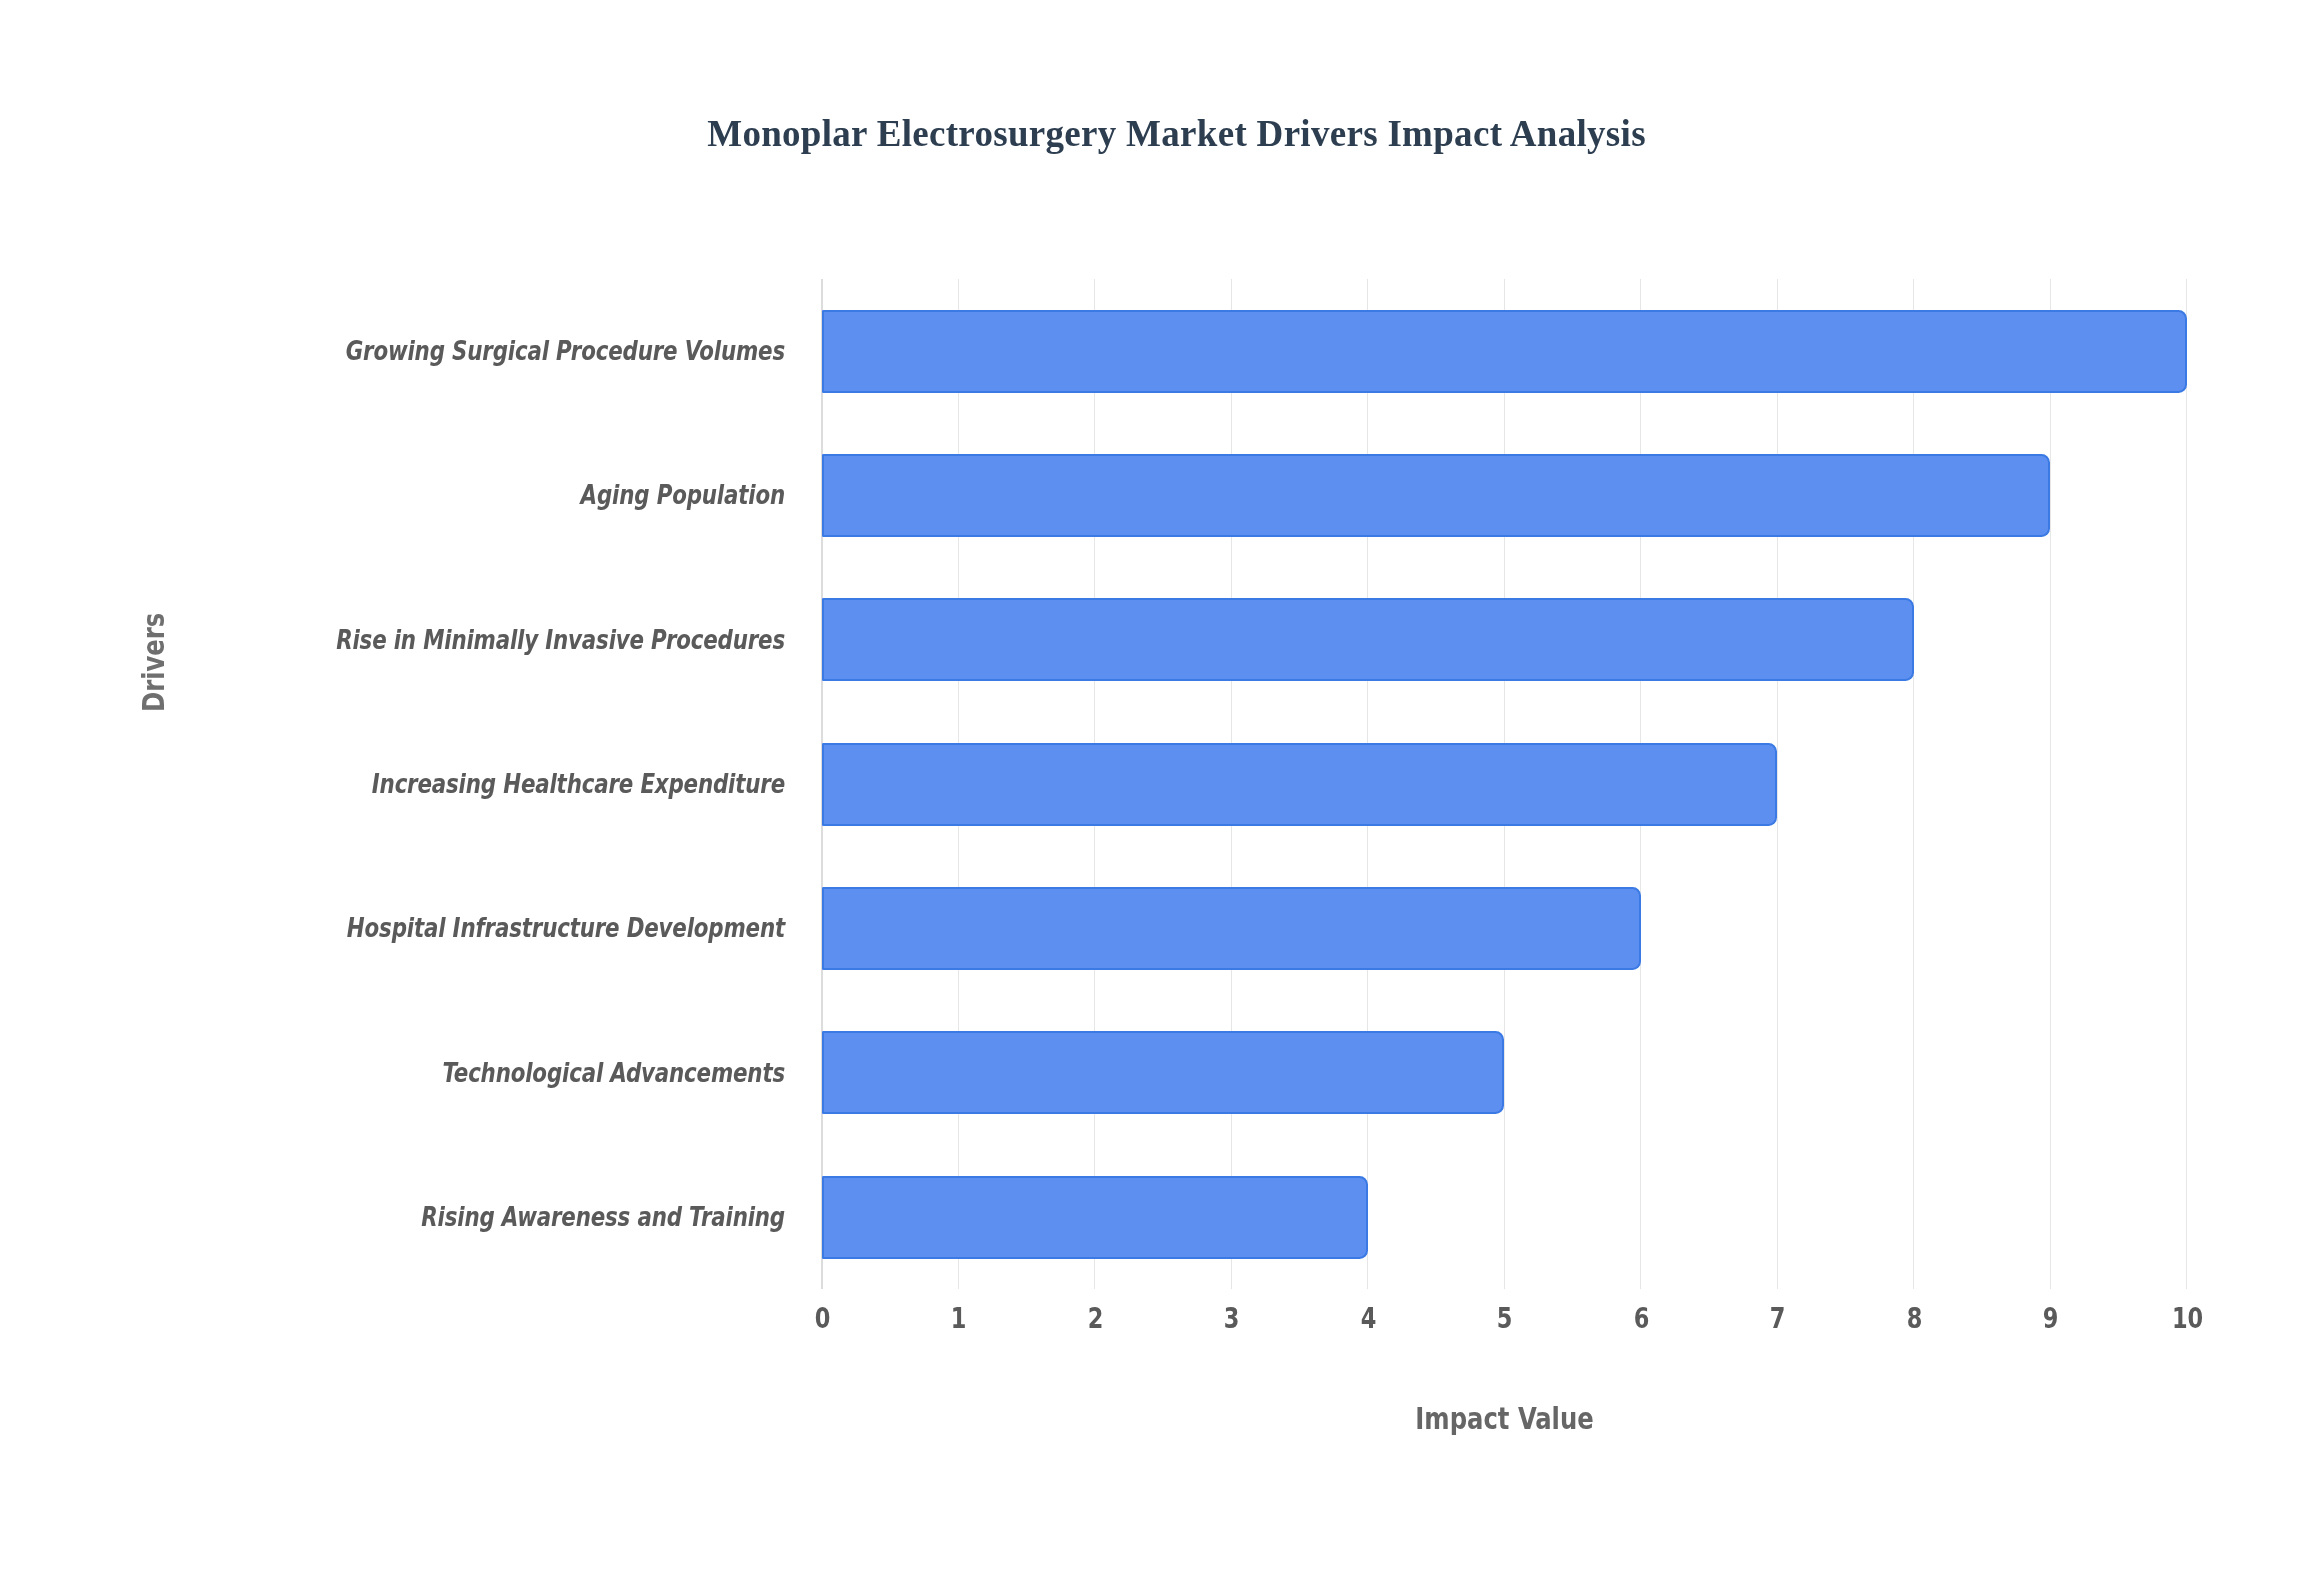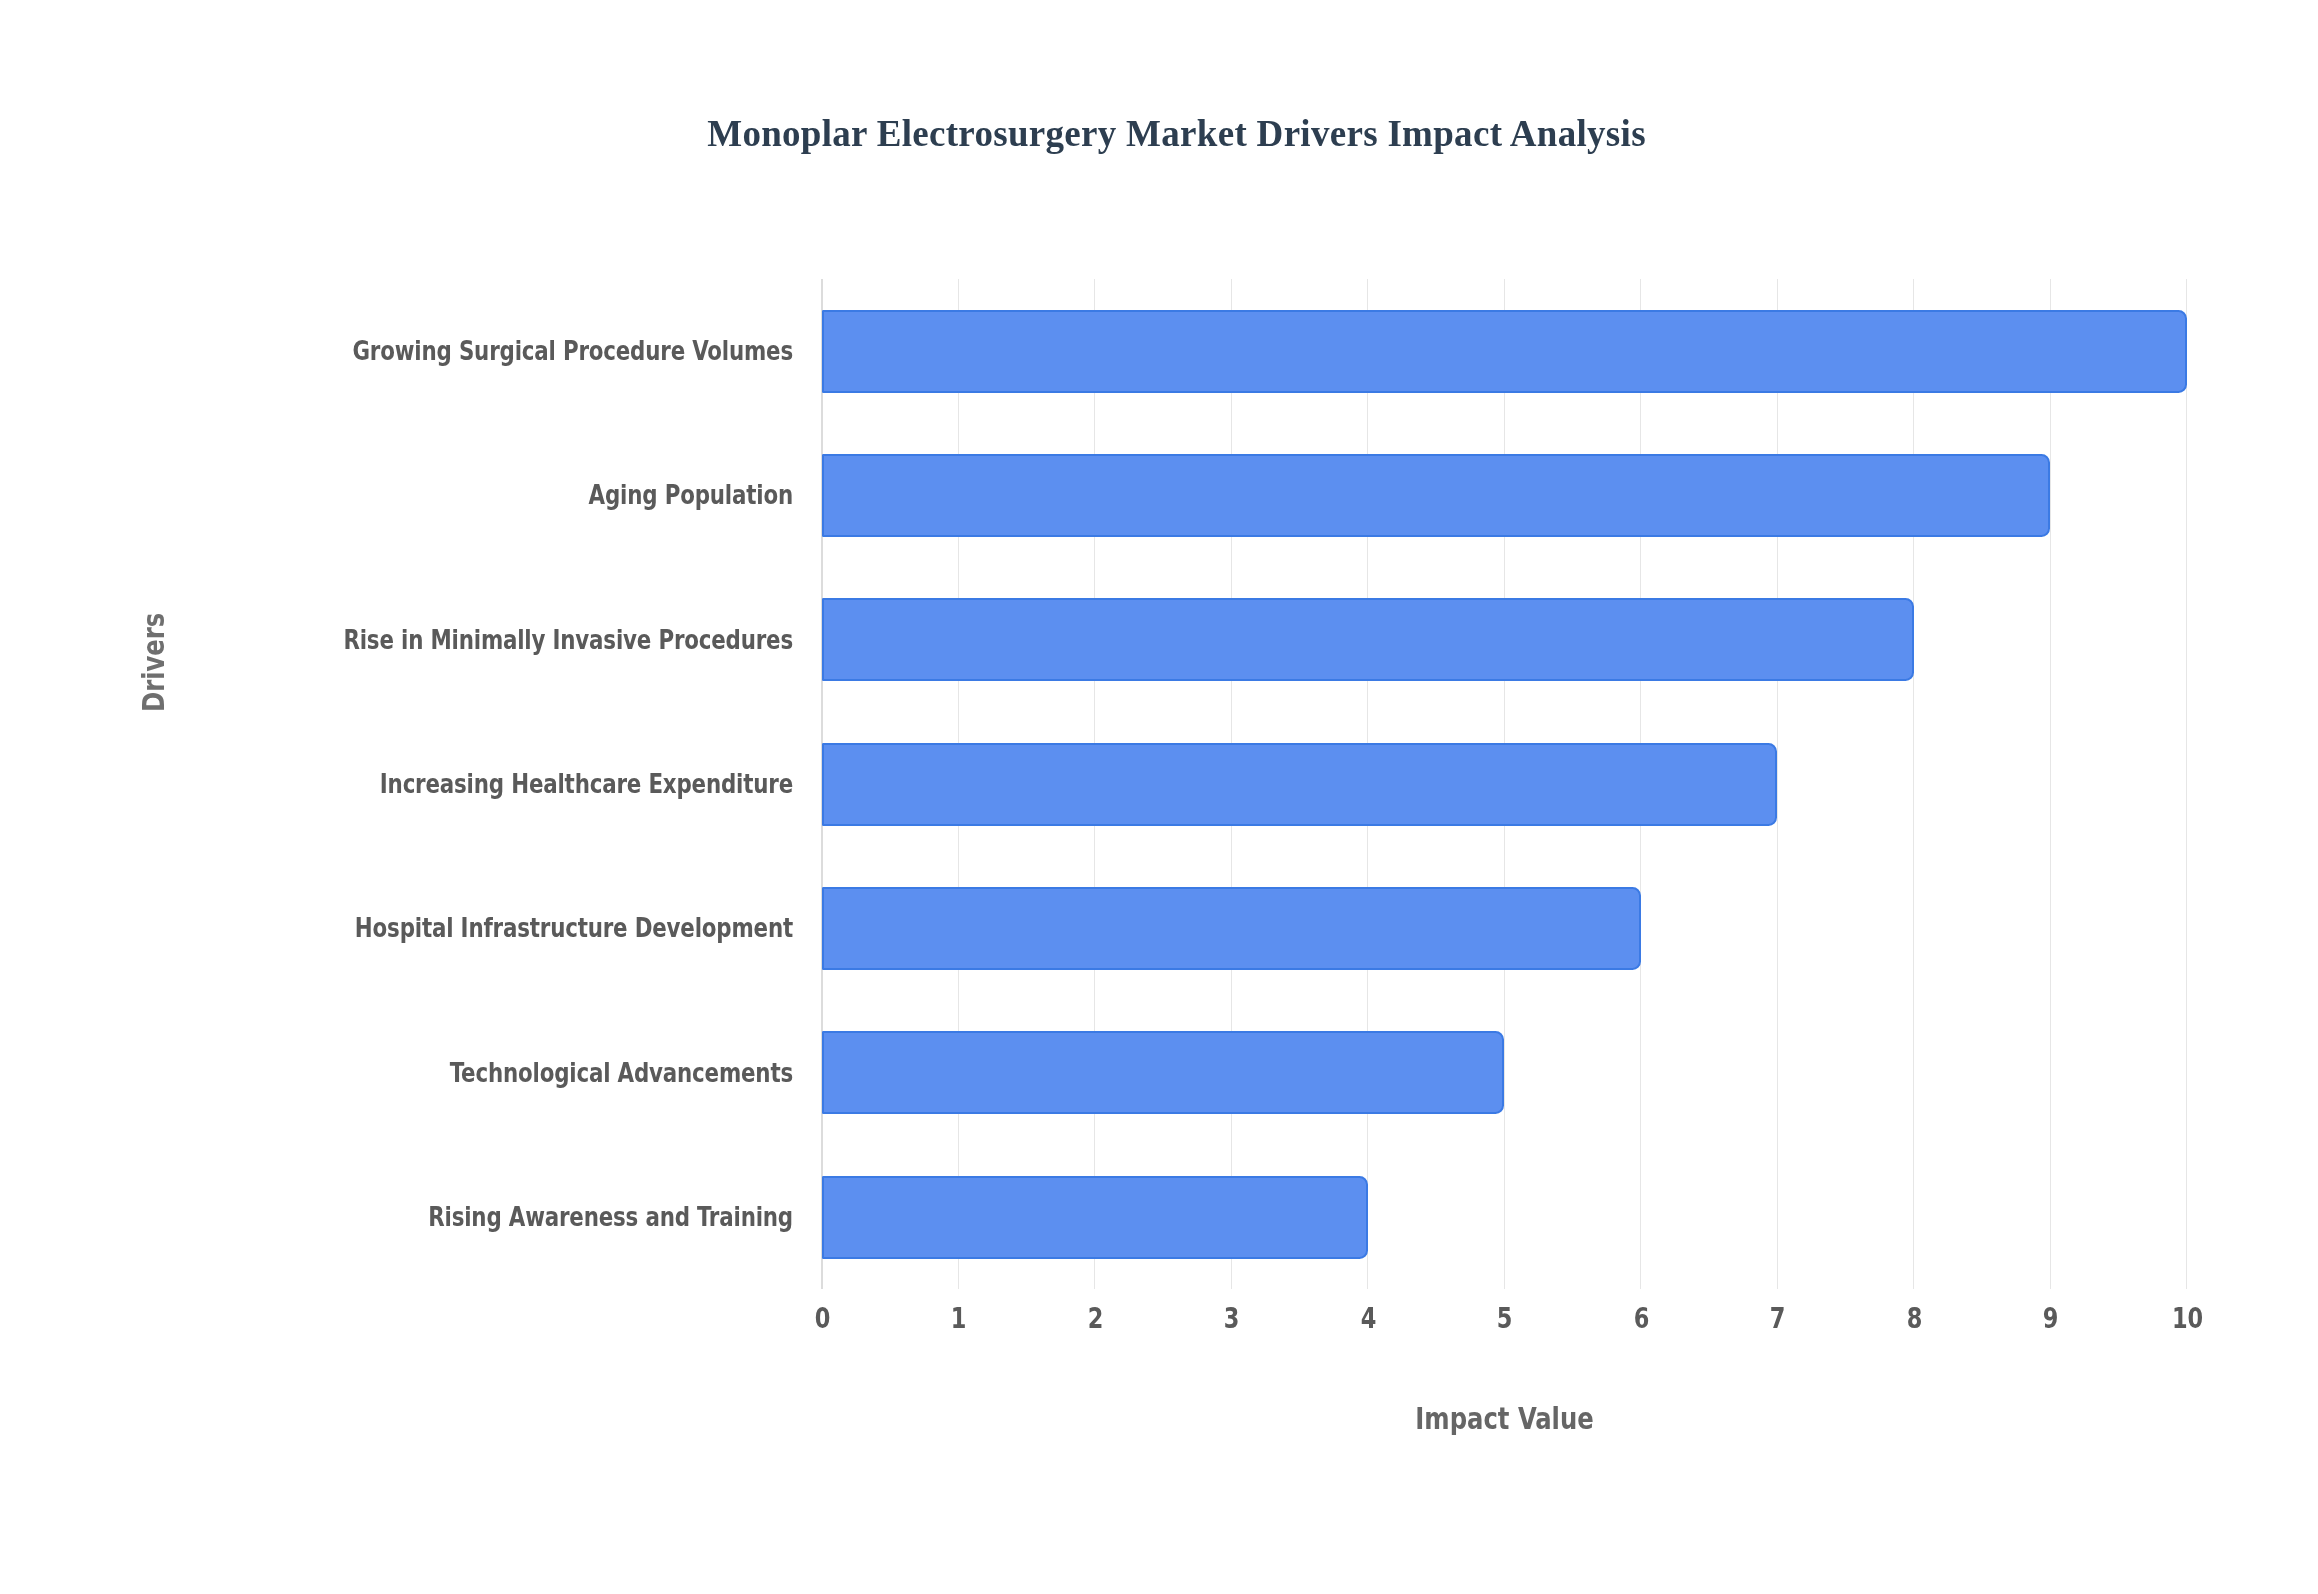--- a/index.html
+++ b/index.html
@@ -72,24 +72,25 @@
     left: 0;
     top: 0;
     height: 100%;
     background: #5c8ff0;
     border: 2.4px solid #3b7ae4;
     border-radius: 1.2px 8.5px 8.5px 1.2px;
     box-sizing: border-box;
   }
   #y-labels {
     position: absolute;
-    left: 8px;
+    left: 0;
     top: 279px;
     width: 801px;
     height: 1010px;
+    font-style: italic;
   }
   .y-label {
     position: absolute;
     right: 15.7px;
     width: 664px;
     text-align: right;
     font-family: "Liberation Sans Narrow", "DejaVu Sans Condensed", "Liberation Sans", sans-serif;
     font-weight: bold;
     font-size: 27px;
     line-height: 32px;

